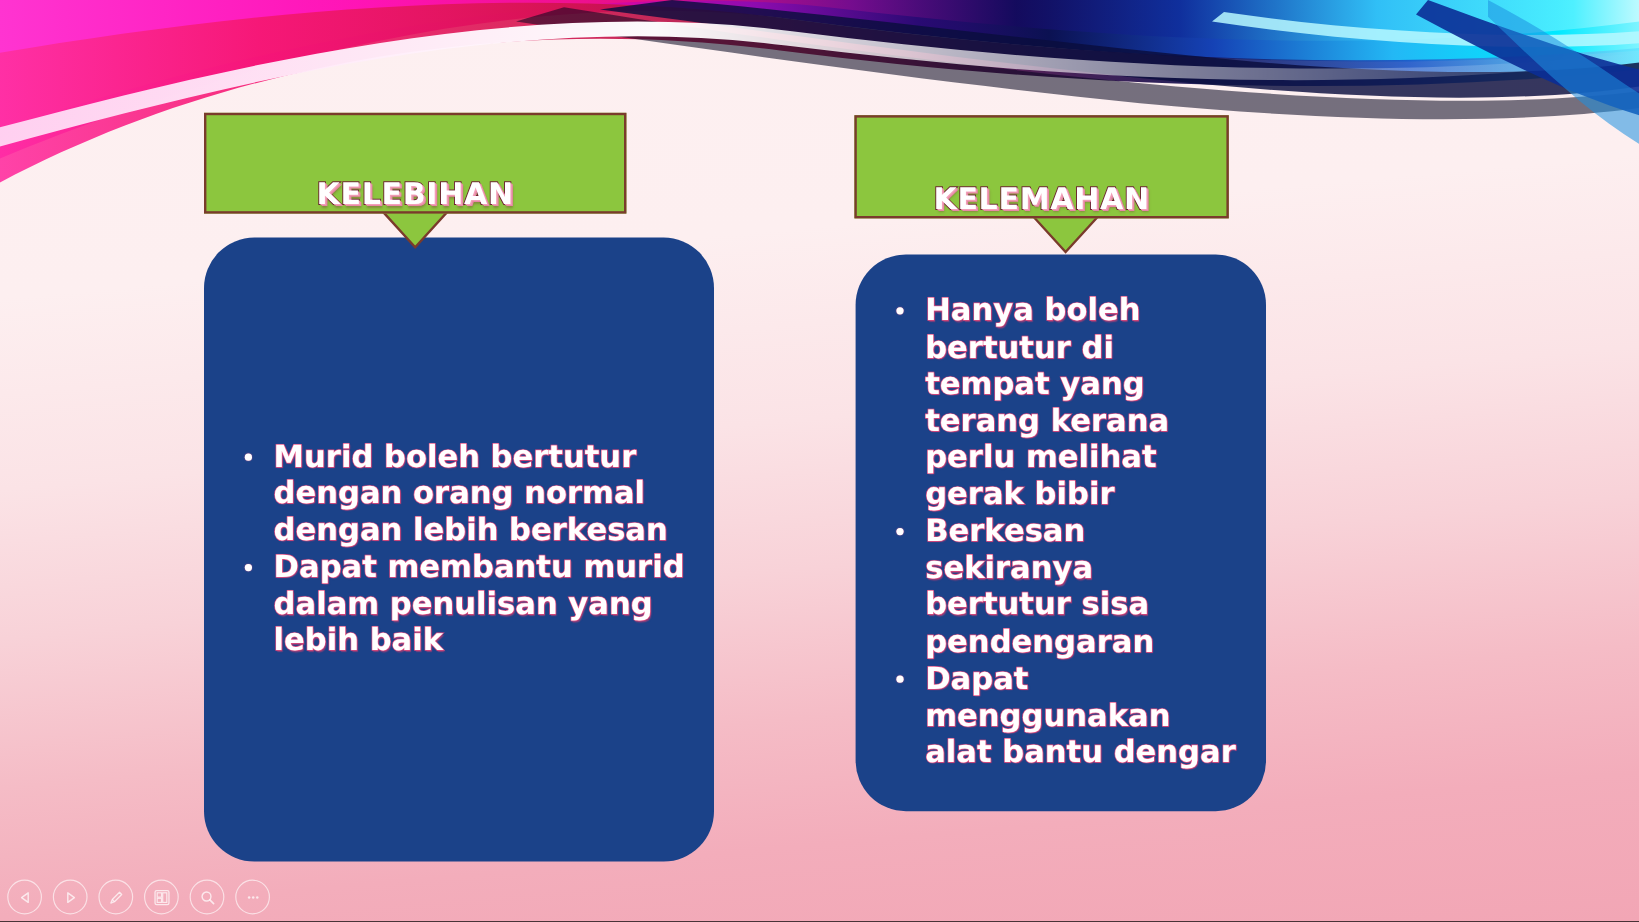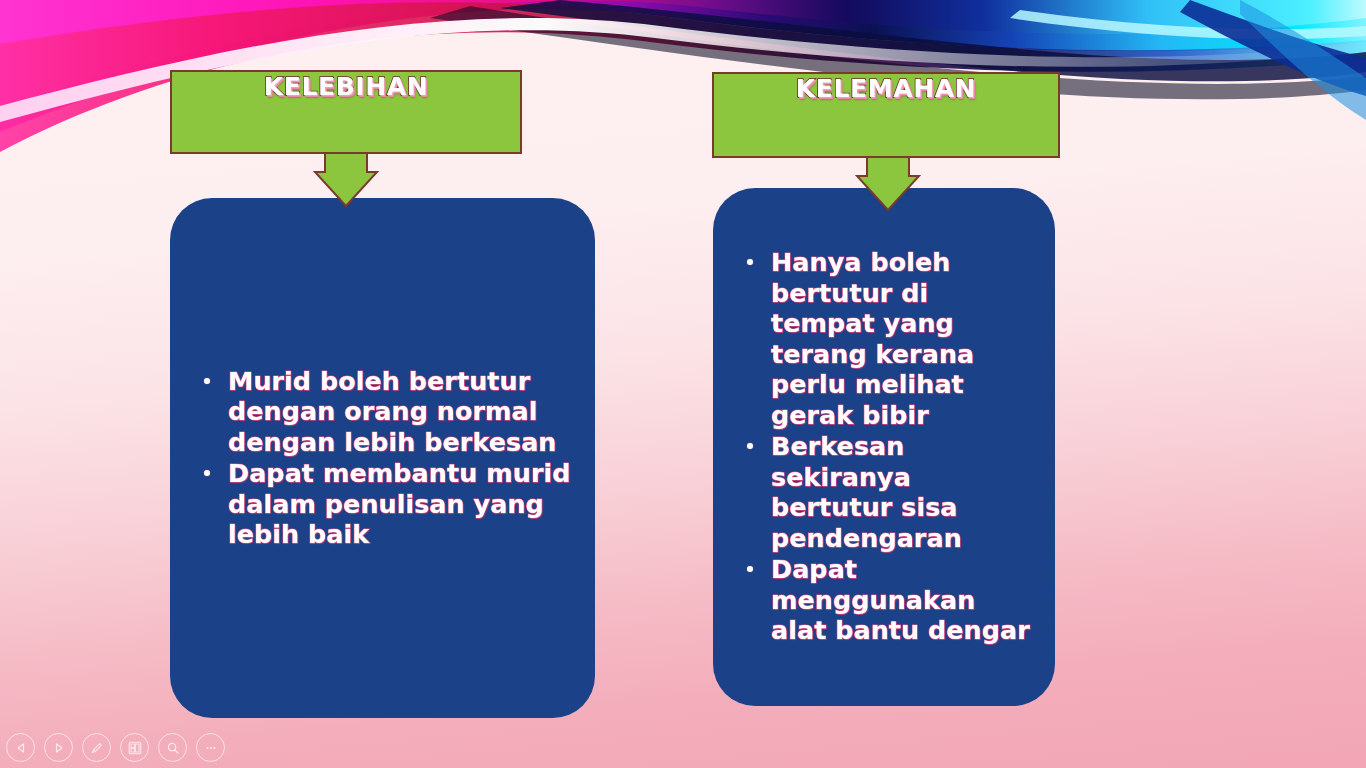--- a/index.html
+++ b/index.html
@@ -36,22 +36,23 @@
   .swoosh-layer svg { display: block; }
 
   
   .header-box {
     position: absolute;
     box-sizing: border-box;
     background: #8cc63e;
     border: 2px solid #7a3b2c;
     z-index: 5;
     display: flex;
-    align-items: flex-start;
+    align-items: flex-end;
     justify-content: center;
+    margin-top: 24px;
   }
   .header-title {
     font-size: 25px;
     font-weight: bold;
     letter-spacing: 0.6px;
     color: #ffffff;
     white-space: nowrap;
     -webkit-text-stroke: 1.6px #6e2633;
     paint-order: stroke fill;
     text-shadow:
@@ -221,31 +222,31 @@
 
   <div class="panel" style="left:170px; top:198px; width:425px; height:520px;">
     <div class="panel-body">
       <ul class="bullets">
         <li>Murid boleh bertutur dengan orang normal dengan lebih berkesan</li>
         <li>Dapat membantu murid dalam penulisan yang lebih baik</li>
       </ul>
     </div>
   </div>
 
-  <div class="header-box" style="left:712px; top:72px; width:348px; height:86px;">
+  <div class="header-box" style="left:712px; top:72px; width:312px; height:86px;">
     <span class="header-title">KELEMAHAN</span>
   </div>
 
   <div class="arrow-connector" style="left:855px; top:156px;">
     <svg width="66" height="56" viewBox="0 0 66 56" xmlns="http://www.w3.org/2000/svg">
       <path d="M12,1 L12,20 L2,20 L33,54 L64,20 L54,20 L54,1" fill="#8cc63e" stroke="#7a3b2c" stroke-width="2" stroke-linejoin="miter"></path>
     </svg>
   </div>
 
-  <div class="panel" style="left:713px; top:188px; width:342px; height:518px;">
+  <div class="panel" style="left:713px; top:212px; width:342px; height:464px;">
     <div class="panel-body">
       <ul class="bullets">
         <li>Hanya boleh bertutur di tempat yang terang kerana perlu melihat gerak bibir</li>
         <li>Berkesan sekiranya bertutur sisa pendengaran</li>
         <li>Dapat menggunakan alat bantu dengar</li>
       </ul>
     </div>
   </div>
 
   <div class="ctrl-bar">

